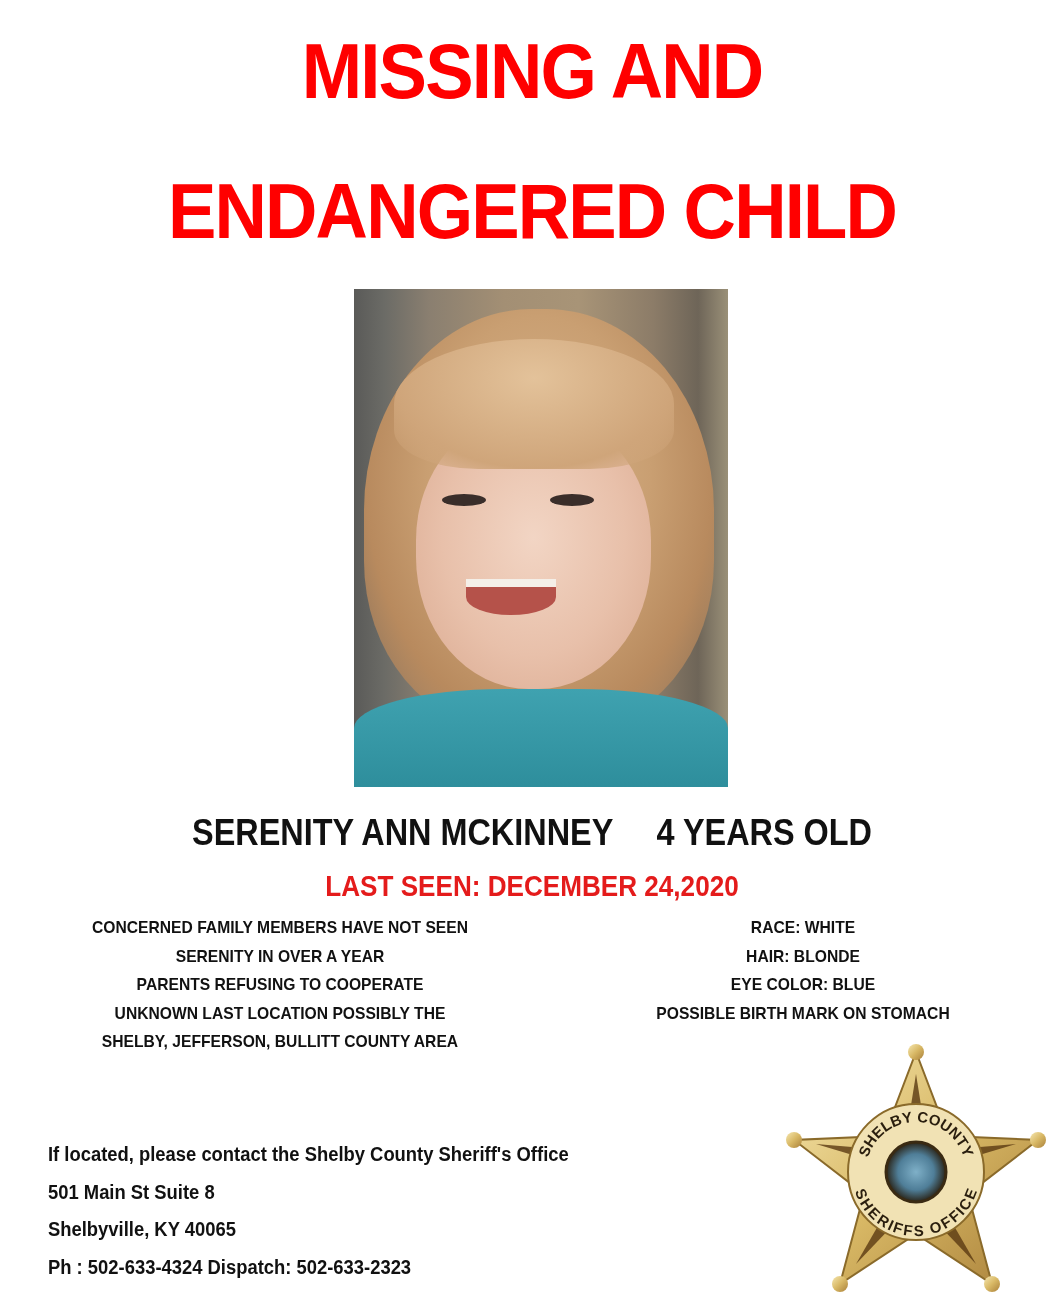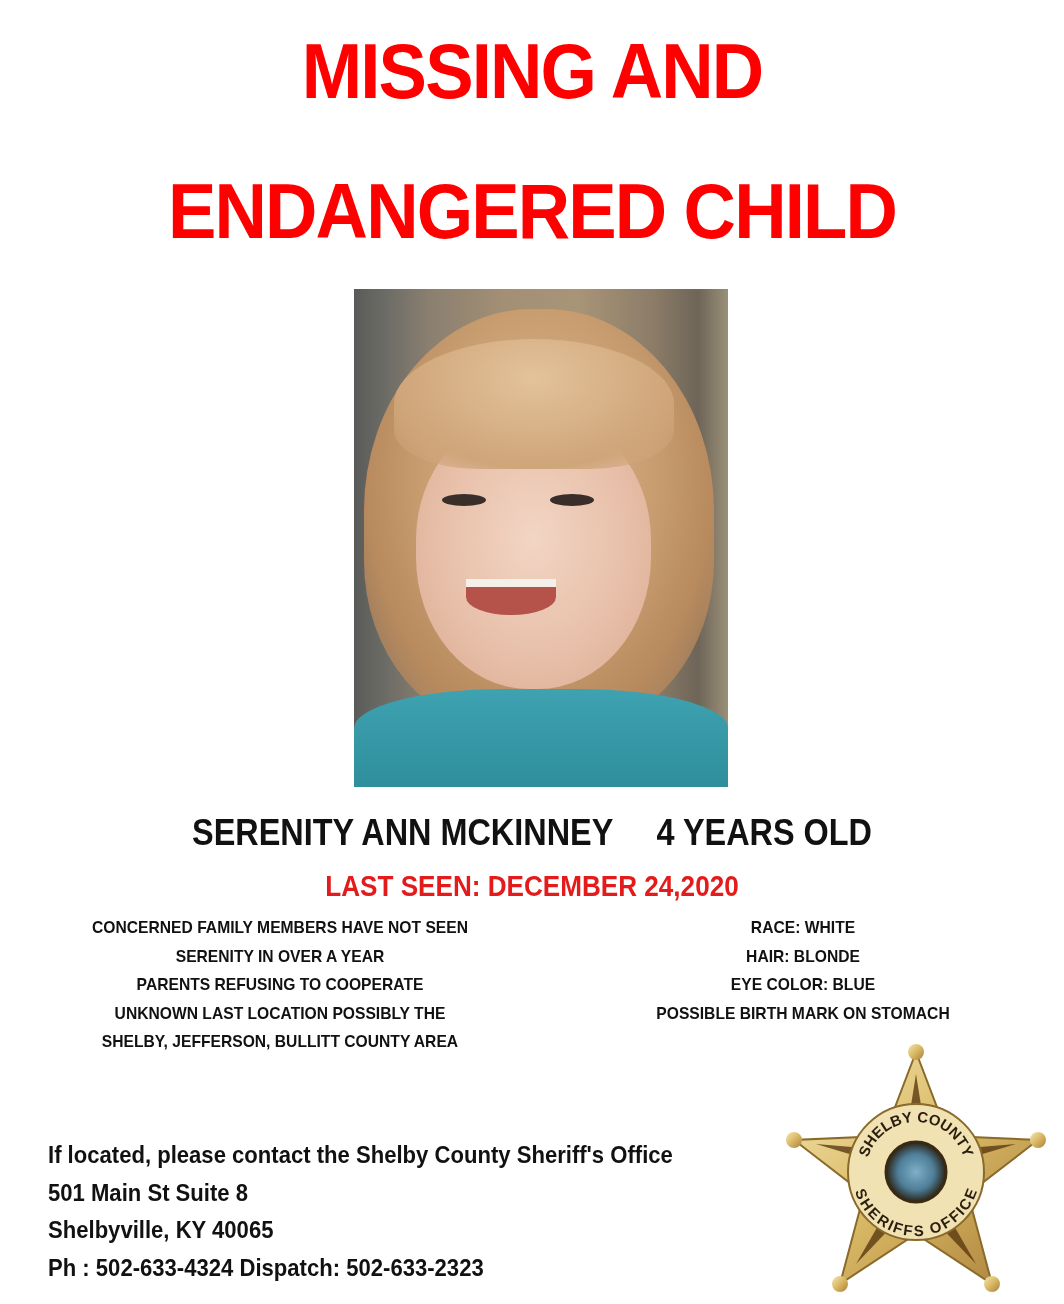--- a/index.html
+++ b/index.html
@@ -26,21 +26,21 @@
   .photo .shirt { position:absolute; left:0; top:400px; width:374px; height:98px;
                   background: linear-gradient(180deg, #3fa2b0 0%, #2e8e9c 100%); border-radius:40% 40% 0 0; }
   .name-row { position:absolute; top:812px; left:0; width:1064px; text-align:center;
               font-weight:bold; font-size:36px; color:#111; transform:scaleX(0.9); }
   .name-row span.gap { display:inline-block; width:48px; }
   .last-seen { position:absolute; top:870px; left:0; width:1064px; text-align:center;
                font-weight:bold; font-size:29px; color:#e41b1b; transform:scaleX(0.9); }
   .col { position:absolute; font-weight:bold; font-size:17px; line-height:28.6px; text-align:center; color:#111; }
   #left-col { left:40px; top:914px; width:480px; transform:scaleX(0.92); }
   #right-col { left:610px; top:914px; width:386px; transform:scaleX(0.92); }
-  .contact { position:absolute; left:48px; top:1136px; font-weight:bold; font-size:24px; line-height:37.5px; color:#111; }
+  .contact { position:absolute; left:48px; top:1136px; font-weight:bold; font-size:20px; line-height:37.5px; color:#111; }
   .contact div { transform:scaleX(0.92); transform-origin:left; white-space:nowrap; }
   .badge { position:absolute; left:786px; top:1044px; width:260px; height:256px; }
 </style>
 </head>
 <body>
 
 <div class="headline" id="h1">MISSING AND</div>
 <div class="headline" id="h2">ENDANGERED CHILD</div>
 
 <div class="photo">

